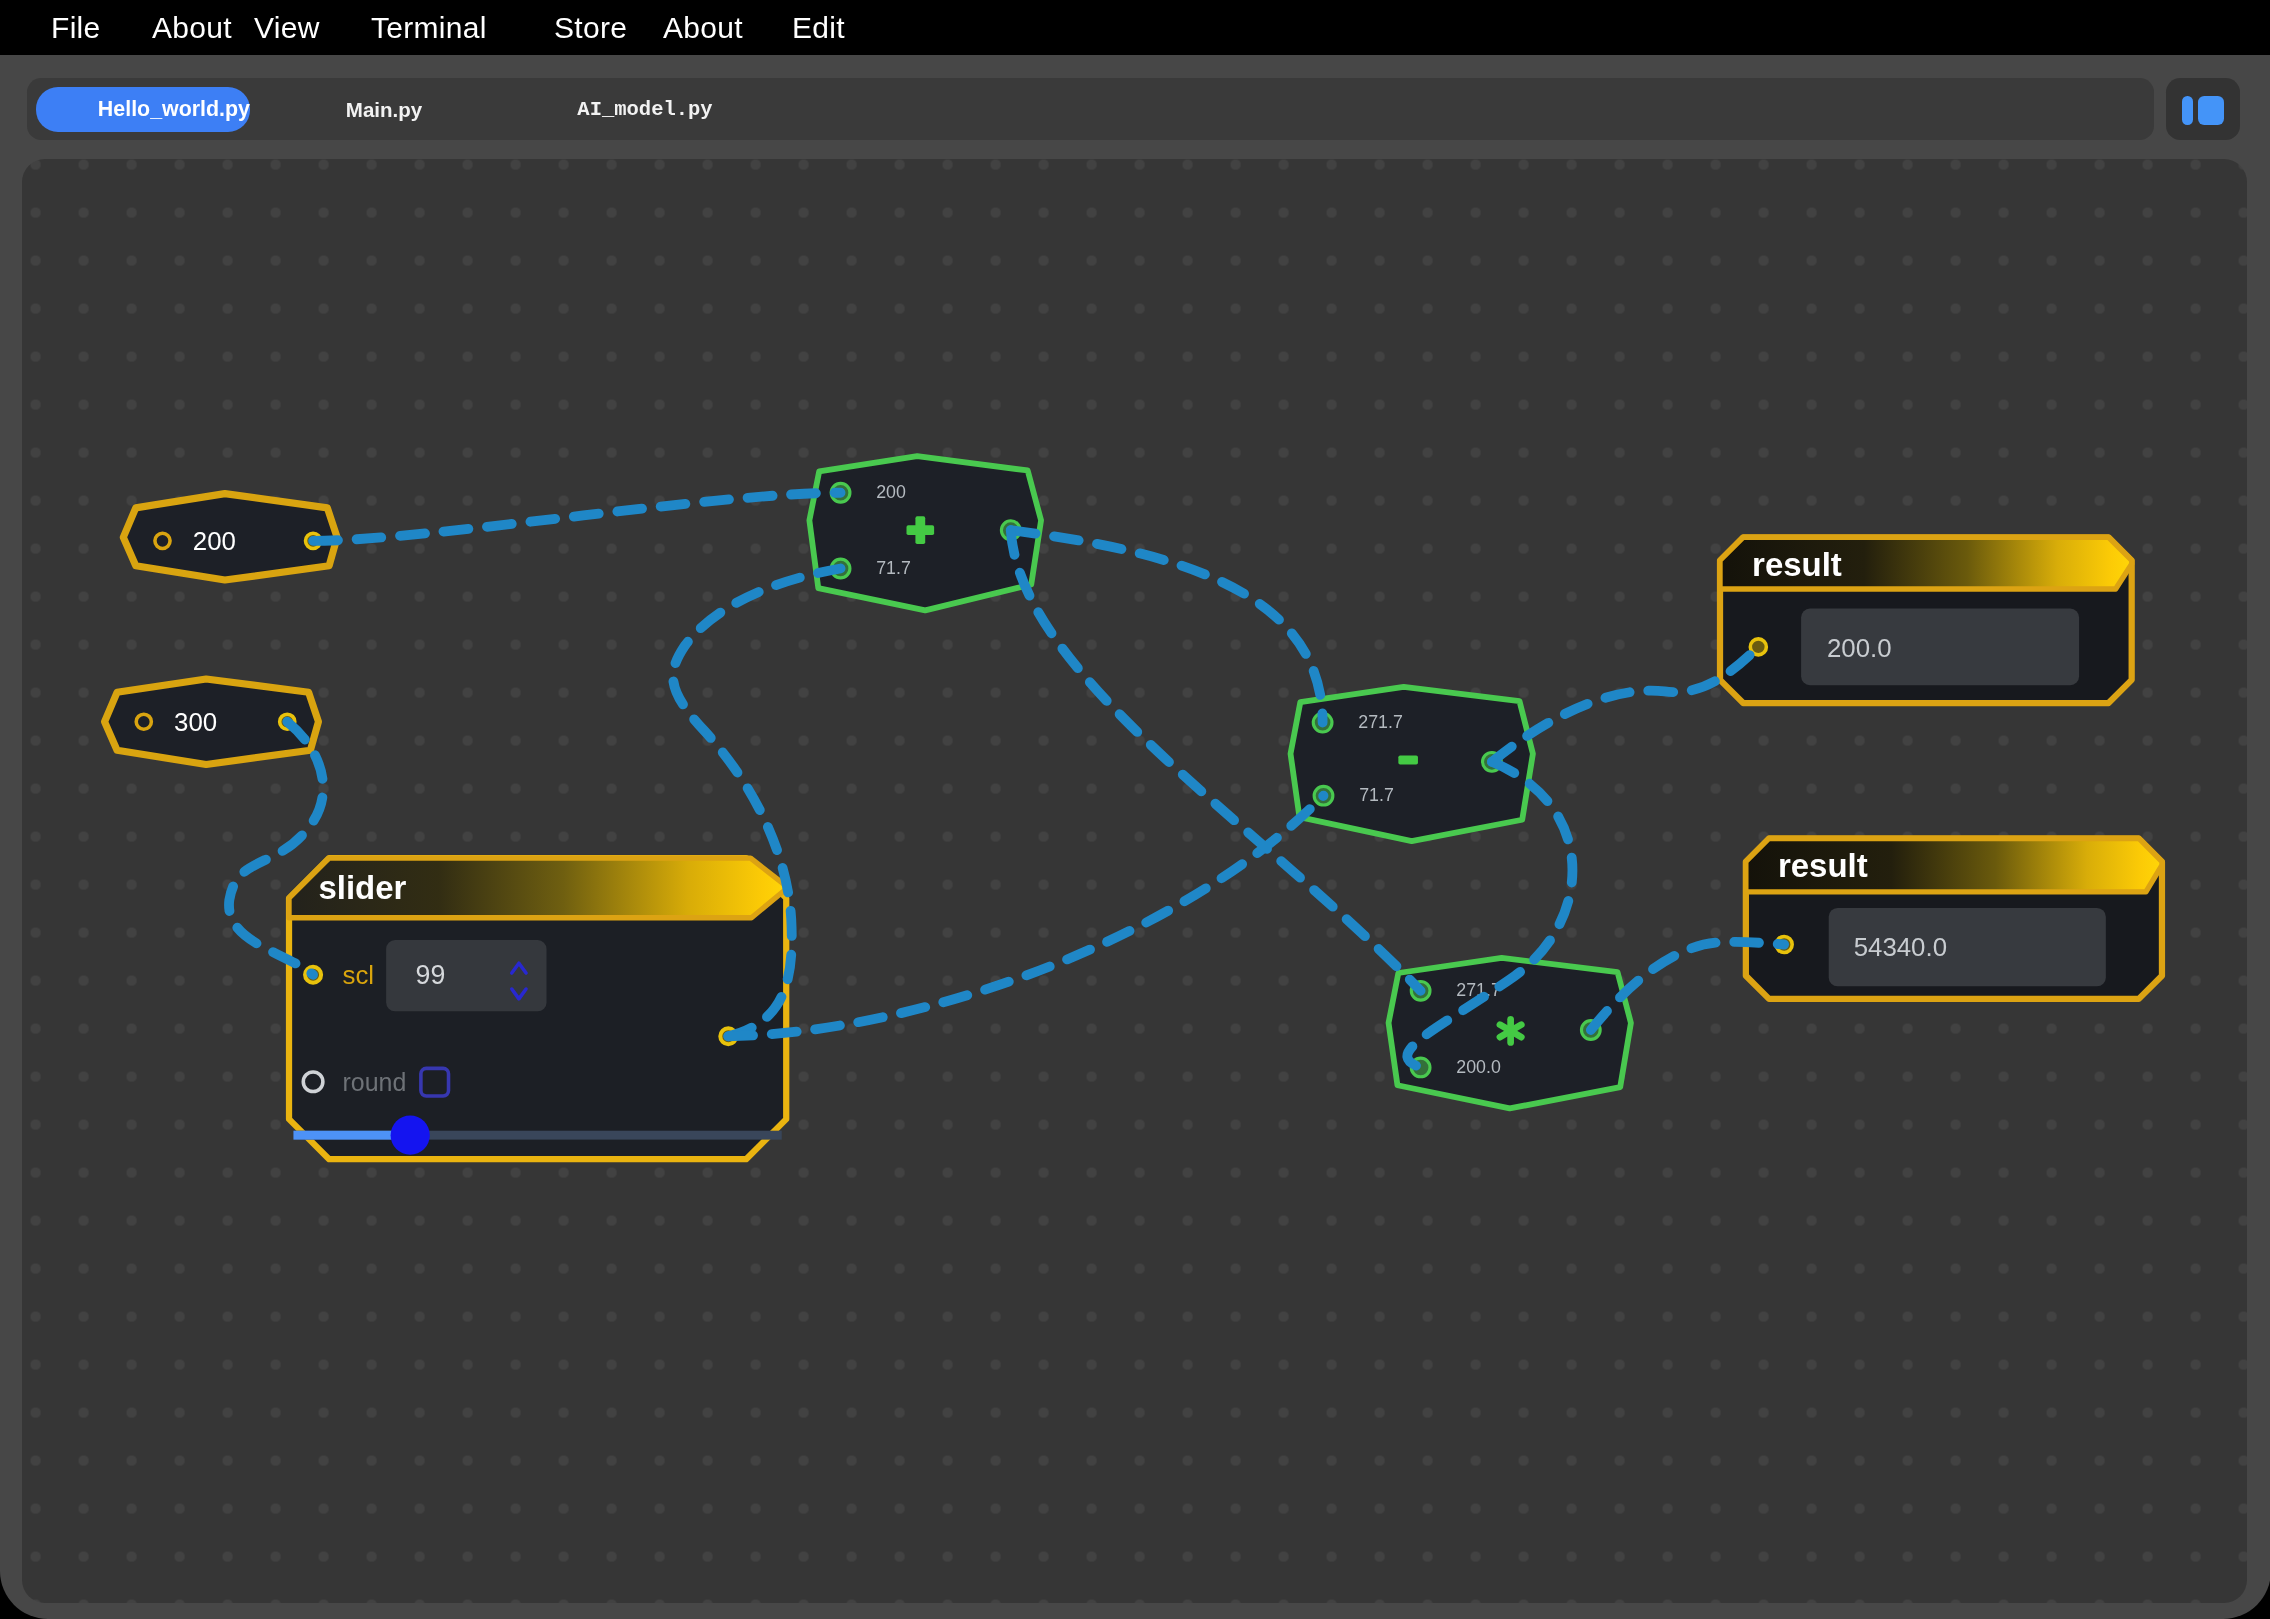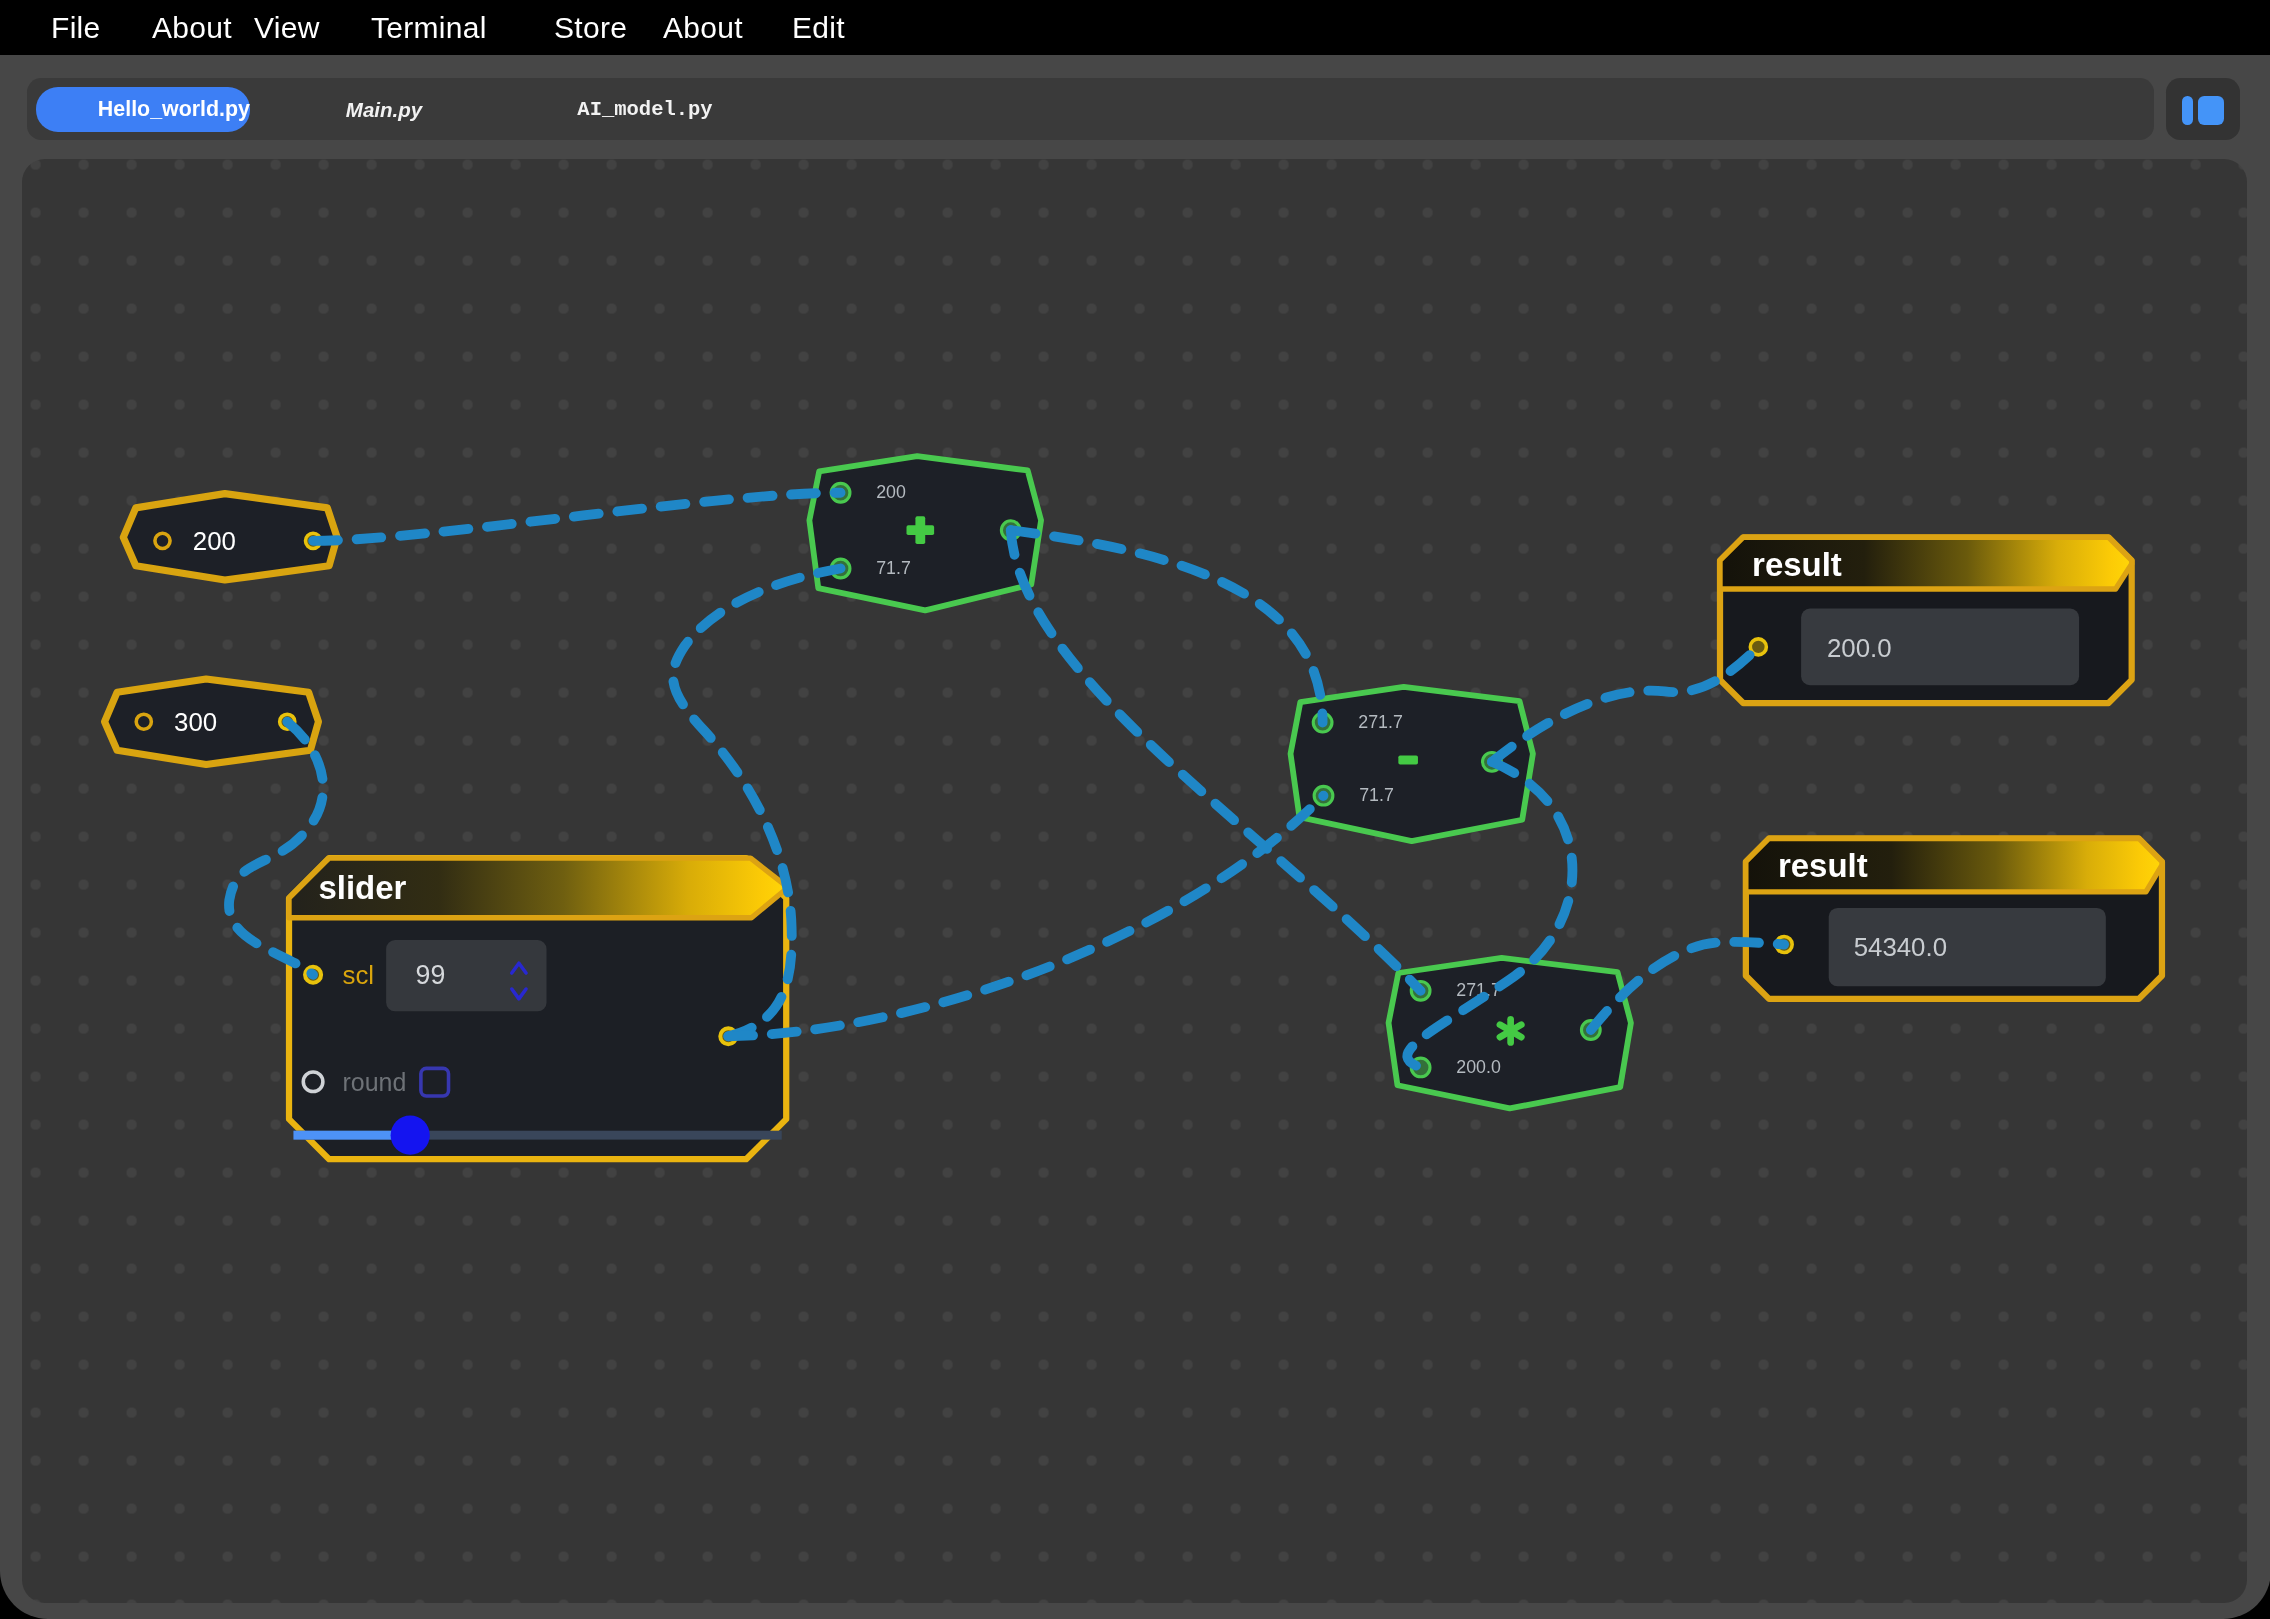--- a/index.html
+++ b/index.html
@@ -26,21 +26,21 @@
     <span style="left:51px">File</span>
     <span style="left:152px">About</span>
     <span style="left:254px">View</span>
     <span style="left:371px">Terminal</span>
     <span style="left:554px">Store</span>
     <span style="left:663px">About</span>
     <span style="left:792px">Edit</span>
   </div>
   <div class="tabbar">
     <div class="tabactive">Hello_world.py</div>
-    <div class="tabinactive" style="left:290px;width:134px;font-style:italic;">Main.py</div>
+    <div class="tabinactive" style="left:290px;width:134px;">Main.py</div>
     <div class="tabinactive" style="left:526px;width:184px;font-family:Liberation Mono, monospace;">AI_model.py</div>
   </div>
   <div class="viewbtn">
       <div class="vpill"></div>
       <div class="vsq"></div>
     </div>
   <div class="canvas"></div>
 
 <svg width="2271" height="1619" viewBox="0 0 2548 1817">
 <defs>

